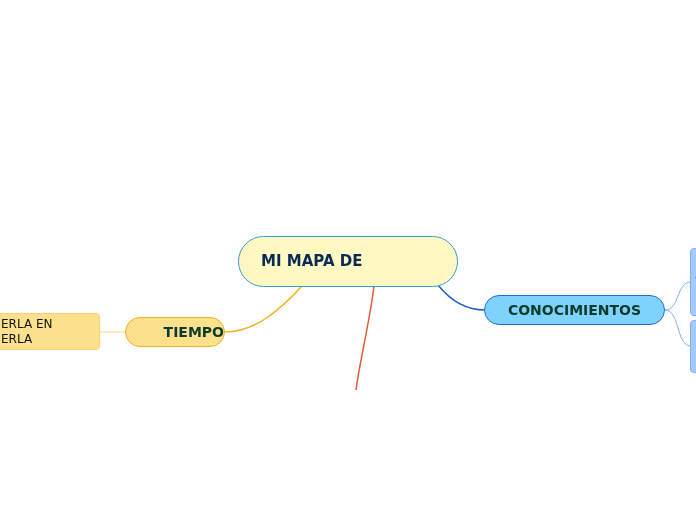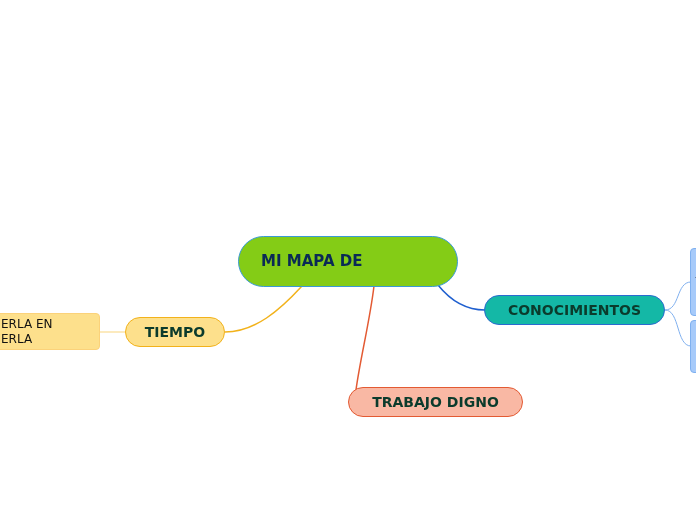--- a/index.html
+++ b/index.html
@@ -27,45 +27,46 @@
       box-sizing: border-box;
       display: flex;
       align-items: center;
       font-weight: bold;
       color: #0b3b2c;
       cursor: pointer;
     }
     .root {
       left: 238px; top: 236px;
       width: 220px; height: 51px;
-      background: #84cc16;
+      background: #fef9c3;
       border: 1px solid #3a9ad6;
       border-radius: 26px;
       color: #0a2a55;
       font-size: 15px;
       line-height: 19px;
       padding-left: 22px;
     }
     .root span { display: block; width: 170px; }
     .main {
       height: 30px;
       border-radius: 15px;
       justify-content: center;
       font-size: 14px;
     }
     .tiempo {
       left: 125px; top: 317px;
       width: 100px;
       background: #fde08c;
       border: 1px solid #f2b21b;
+      justify-content: flex-end;
     }
     .conoc {
       left: 484px; top: 295px;
       width: 181px;
-      background: #14b8a6;
+      background: #7dd3fc;
       border: 1px solid #2a6ad0;
     }
     .trabajo {
       left: 348px; top: 387px;
       width: 175px;
       background: #f9b8a4;
       border: 1px solid #e35a33;
     }
     .sub {
       font-weight: normal;
@@ -137,17 +138,14 @@
   </div>
 
   <div class="node sub sub-conoc sub-conoc-1">
     <span class="hidden-text" style="top:20px">-</span>
   </div>
 
   <div class="node sub sub-conoc sub-conoc-2">
     <span class="hidden-text" style="top:6px">·</span>
   </div>
 
-  <div class="node main trabajo">
-    <span>TRABAJO DIGNO</span>
-  </div>
 
 </div>
 
 </body></html>

